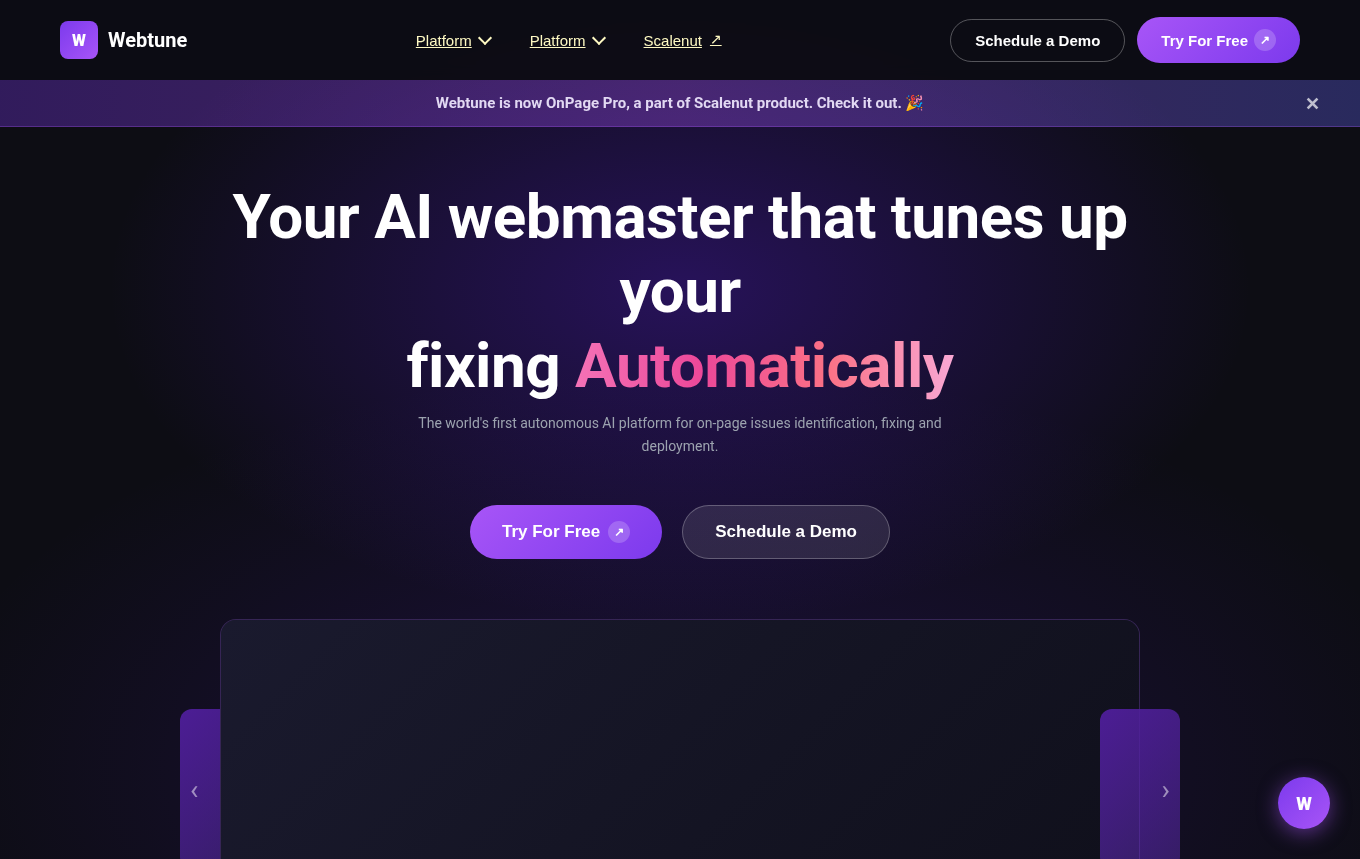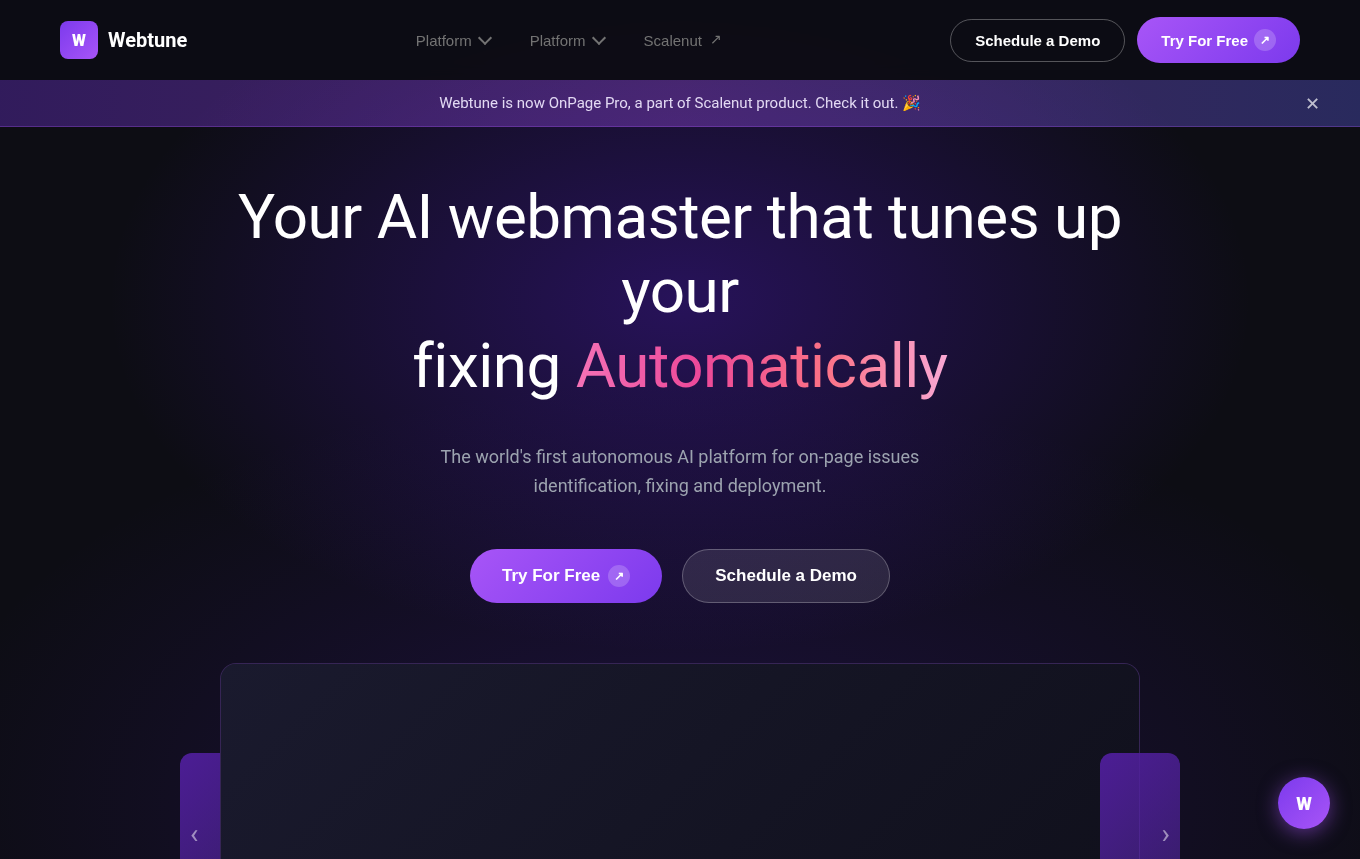--- a/index.html
+++ b/index.html
@@ -53,27 +53,28 @@
       display: flex;
       align-items: center;
       gap: 8px;
     }
 
     .nav-link {
       display: flex;
       align-items: center;
       gap: 8px;
       padding: 8px 16px;
-      color: #737373;
+      color: #fef9c3;
       font-size: 15px;
       cursor: pointer;
       border-radius: 8px;
       transition: color 0.2s;
       background: none;
       border: none;
+      text-decoration: underline;
     }
 
     .nav-actions {
       display: flex;
       align-items: center;
       gap: 12px;
     }
 
     .btn-schedule {
       padding: 12px 24px;
@@ -109,20 +110,21 @@
       left: 0; right: 0;
       z-index: 99;
       background: linear-gradient(90deg, #7c3aed55, #a855f755, #6366f155);
       border-bottom: 1px solid rgba(168,85,247,0.3);
       padding: 14px 40px;
       display: flex;
       align-items: center;
       justify-content: center;
       font-size: 15px;
       color: #e2d9f3;
+      font-weight: bold;
     }
 
     .close-icon {
       position: absolute;
       right: 40px;
       cursor: pointer;
       opacity: 0.7;
       font-size: 18px;
       color: #fff;
     }
@@ -133,37 +135,37 @@
       text-align: center;
       position: relative;
       min-height: 860px;
       background: radial-gradient(ellipse 60% 50% at 50% 30%, rgba(88,28,220,0.35) 0%, rgba(13,13,20,0) 70%),
                   radial-gradient(ellipse 80% 60% at 50% 80%, rgba(88,28,220,0.2) 0%, rgba(13,13,20,0) 70%),
                   #0d0d14;
     }
 
     .hero-title {
       font-size: clamp(36px, 5vw, 62px);
-      font-weight: 400;
+      font-weight: 700;
       line-height: 1.2;
       max-width: 900px;
-      margin: 0 auto 40px;
+      margin: 0 auto 9px;
       letter-spacing: -0.5px;
     }
 
     .hero-title-gradient {
       background: linear-gradient(90deg, #f472b6, #ec4899, #fb7185, #f9a8d4);
       -webkit-background-clip: text;
       -webkit-text-fill-color: transparent;
       background-clip: text;
       text-align: center;
     }
 
     .hero-subtitle {
-      font-size: 18px;
+      font-size: 14px;
       color: #9ca3af;
       max-width: 560px;
       margin: 0 auto 48px;
       line-height: 1.6;
     }
 
     .hero-buttons {
       display: flex;
       align-items: center;
       justify-content: center;

